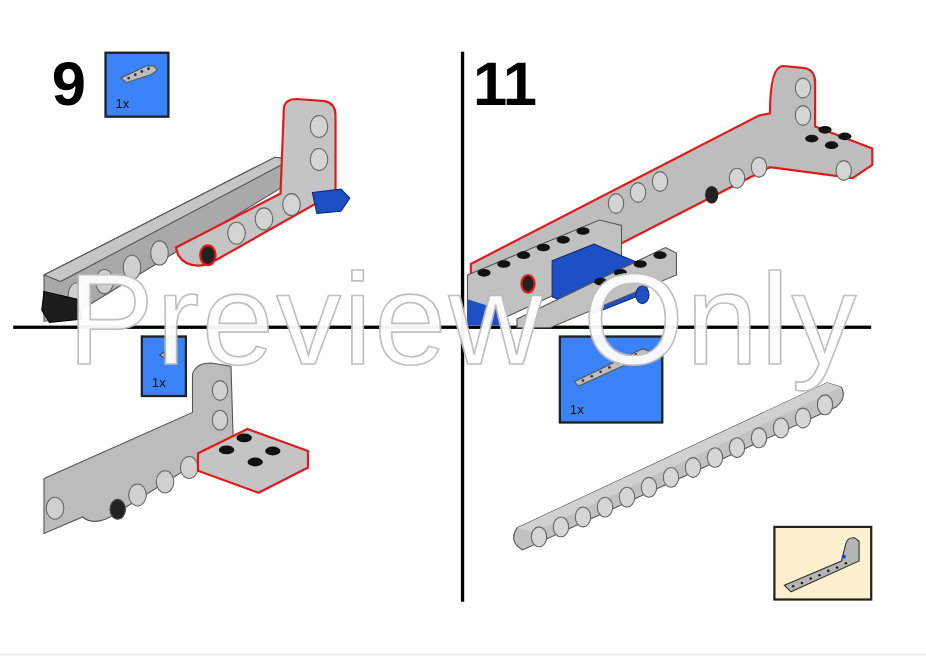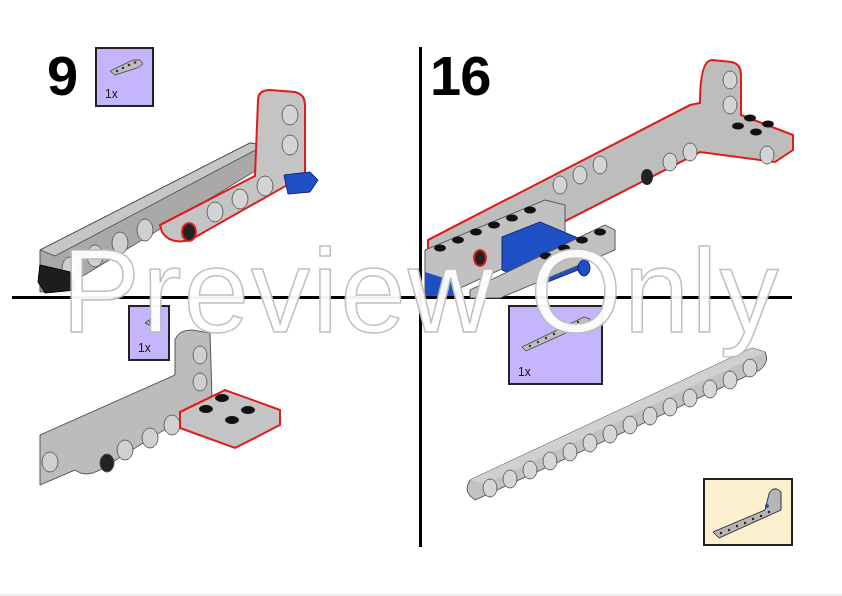--- a/index.html
+++ b/index.html
@@ -2,21 +2,21 @@
 <html><head>
 <meta charset="utf-8">
 <style>
   html,body{margin:0;padding:0;background:#fff;}
   body{width:842px;height:596px;position:relative;overflow:hidden;font-family:"Liberation Sans",sans-serif;}
   .page{position:absolute;left:0;top:0;width:842px;height:596px;background:#fff;}
   .bottom-rule{position:absolute;left:0;top:594px;width:842px;height:2px;background:#ececec;}
   .vline{position:absolute;left:419px;top:47px;width:3px;height:500px;background:#000;}
   .hline{position:absolute;left:12px;top:296px;width:780px;height:3px;background:#000;}
   .step-num{position:absolute;font-weight:bold;color:#000;font-size:56px;line-height:1;letter-spacing:-1px;}
-  .callout{position:absolute;background:#c4b5fd;border:2px solid #222;box-sizing:border-box;}
+  .callout{position:absolute;background:#3b82f6;border:2px solid #222;box-sizing:border-box;}
   .callout .qty{position:absolute;left:8px;bottom:4px;font-size:12px;color:#111;}
   .callout svg{position:absolute;}
   .result-box{position:absolute;left:703px;top:478px;width:90px;height:68px;background:#fdf0cf;border:2px solid #222;box-sizing:border-box;}
   .scene{position:absolute;left:0;top:0;}
   .watermark{position:absolute;left:0;top:232px;width:842px;text-align:center;font-size:118px;line-height:1;color:#fff;-webkit-text-stroke:1.5px #bdbdbd;letter-spacing:2px;white-space:nowrap;pointer-events:none;opacity:.95;}
 </style>
 </head>
 <body>
 
 <div class="page">
@@ -82,21 +82,21 @@
 
     <path d="M180 412 L225 390 L280 410 L280 425 L235 448 L180 428 Z" fill="#c4c4c4" stroke="#e01b1b" stroke-width="2"></path>
     <g fill="#111">
       <ellipse cx="222" cy="398" rx="7" ry="4"></ellipse>
         <ellipse cx="206" cy="409" rx="7" ry="4"></ellipse>
         <ellipse cx="248" cy="410" rx="7" ry="4"></ellipse>
         <ellipse cx="232" cy="420" rx="7" ry="4"></ellipse>
     </g>
   </svg>
 
-  <div class="step-num" style="left:430px;top:48px;">16</div>
+  <div class="step-num" style="left:430px;top:48px;">11</div>
   <svg class="scene" width="842" height="300">
     <path d="M428 240 L690 105 L700 103 Q700 60 712 60 L732 62 Q741 64 741 75 L741 115 L793 135 L793 150 L775 162 L700 152 L460 275 L428 270 Z" fill="#bdbdbd" stroke="#e01b1b" stroke-width="2"></path>
     <g fill="#d4d4d4" stroke="#666" stroke-width="1">
       <ellipse cx="730" cy="80" rx="7" ry="9"></ellipse>
         <ellipse cx="730" cy="105" rx="7" ry="9"></ellipse>
       <ellipse cx="560" cy="185" rx="7" ry="9"></ellipse>
         <ellipse cx="580" cy="175" rx="7" ry="9"></ellipse>
         <ellipse cx="600" cy="165" rx="7" ry="9"></ellipse>
       <ellipse cx="670" cy="162" rx="7" ry="9"></ellipse>
         <ellipse cx="690" cy="152" rx="7" ry="9"></ellipse>

